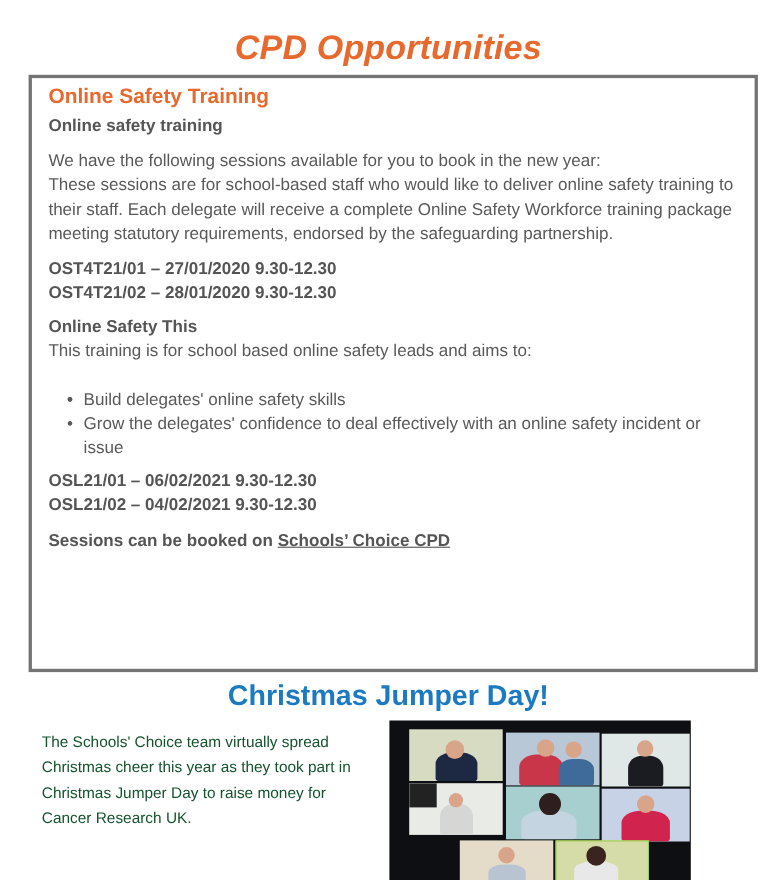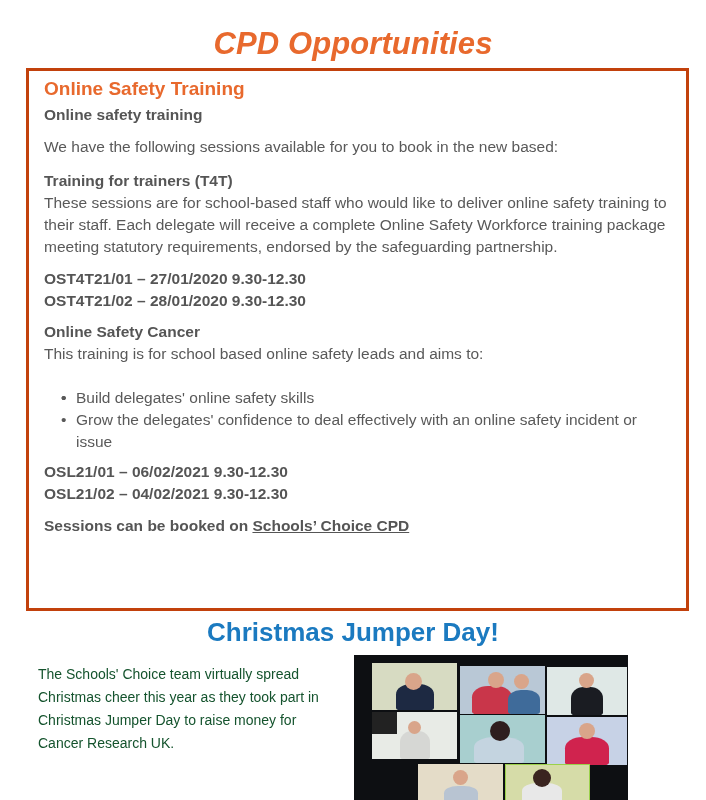--- a/index.html
+++ b/index.html
@@ -10,21 +10,21 @@
       color: #595959;
     }
     .page-title {
       position: absolute; left: 0; top: 26px; width: 706px;
       text-align: center; font-size: 31px; font-weight: bold;
       color: #e8692d; letter-spacing: 0.1px; line-height: 36px; font-style: italic;
     }
     .cpd-box {
       position: absolute; left: 26px; top: 68px;
       width: 657px; height: 537px;
-      border: 3px solid #c2410c; box-sizing: content-box;
+      border: 3px solid #737373; box-sizing: content-box;
     }
     .box-inner { position: absolute; left: 15px; top: 6px; width: 630px; }
     .section-title {
       font-size: 19px; font-weight: bold; color: #e8692d; line-height: 24px; margin: 0;
     }
     .sub-title {
       font-size: 15.5px; font-weight: bold; color: #555; line-height: 20px; margin: 4px 0 0 0;
     }
     p { margin: 0; font-size: 15.5px; line-height: 22px; }
     .intro { margin-top: 11px; }
@@ -60,31 +60,30 @@
   </style>
 </head>
 <body>
 
 <div class="page-title">CPD Opportunities</div>
 
 <div class="cpd-box">
   <div class="box-inner">
     <h2 class="section-title">Online Safety Training</h2>
     <div class="sub-title">Online safety training</div>
-    <p class="intro">We have the following sessions available for you to book in the new based:</p>
+    <p class="intro">We have the following sessions available for you to book in the new year:</p>
 
-    <div class="t4t-heading">Training for trainers (T4T)</div>
     <p class="t4t-body">These sessions are for school-based staff who would like to deliver online safety training to their staff. Each delegate will receive a complete Online Safety Workforce training package meeting statutory requirements, endorsed by the safeguarding partnership.</p>
 
     <div class="sessions">
       <div>OST4T21/01 – 27/01/2020 9.30-12.30</div>
       <div>OST4T21/02 – 28/01/2020 9.30-12.30</div>
     </div>
 
-    <div class="leads-heading">Online Safety Cancer</div>
+    <div class="leads-heading">Online Safety This</div>
     <p>This training is for school based online safety leads and aims to:</p>
 
     <ul>
       <li>
         <span class="bullet">•</span>
       </li>
       <li>
         <span class="bullet">•</span>
         <span>Build delegates' online safety skills</span>
       </li>

